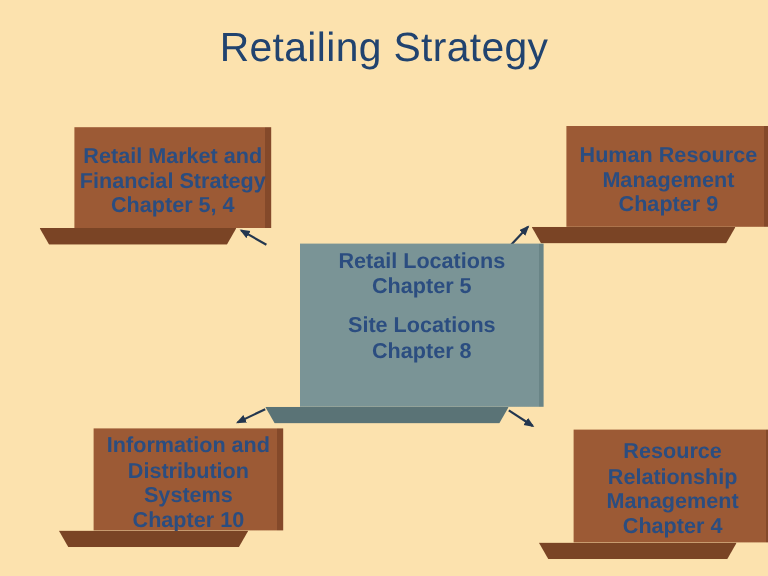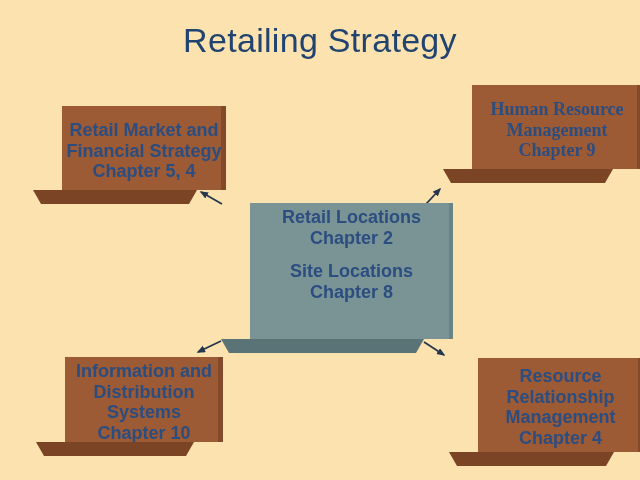--- a/index.html
+++ b/index.html
@@ -32,23 +32,23 @@
   .brown .base{background:#7A4425;}
   .teal  .face{background:linear-gradient(to right,#7A9496 calc(100% - 4px),#698486 calc(100% - 4px));}
   .teal  .base{background:#5A7376;}
   .base{
     width:100%;height:14px;
     clip-path:polygon(0 0,100% 0,calc(100% - 8px) 100%,8px 100%);
   }
   .spacer{height:13px;}
 
   #box-tl{left:33px;top:106px;width:164px;}  #box-tl .face{height:84px;padding-top:14px;}
-  #box-tr{left:443px;top:85px;width:170px;font-family:Liberation Serif, serif;} #box-tr .face{height:84px;padding-top:14px;}
+  #box-tr{left:443px;top:105px;width:170px;} #box-tr .face{height:84px;padding-top:14px;}
   #box-c {left:221px;top:203px;width:203px;} #box-c  .face{height:136px;padding-top:4px;}
-  #box-bl{left:36px;top:357px;width:158px;}  #box-bl .face{height:85px;padding-top:4px;}
+  #box-bl{left:49px;top:357px;width:158px;}  #box-bl .face{height:85px;padding-top:4px;}
   #box-br{left:449px;top:358px;width:165px;} #box-br .face{height:94px;padding-top:8px;}
 </style>
 </head>
 <body>
 
 <div class="slide">
 
   <h1 class="title">Retailing Strategy</h1>
 
   <svg class="arrows" viewBox="0 0 640 480" xmlns="http://www.w3.org/2000/svg">
@@ -77,21 +77,21 @@
       <div>Human Resource</div>
       <div>Management</div>
       <div>Chapter 9</div>
     </div>
     <div class="base"></div>
   </div>
 
   <div id="box-c" class="box3d teal">
     <div class="face">
       <div>Retail Locations</div>
-      <div>Chapter 2</div>
+      <div>Chapter 5</div>
       <div class="spacer"></div>
       <div>Site Locations</div>
       <div>Chapter 8</div>
     </div>
     <div class="base"></div>
   </div>
 
   <div id="box-bl" class="box3d brown">
     <div class="face">
       <div>Information and</div>

